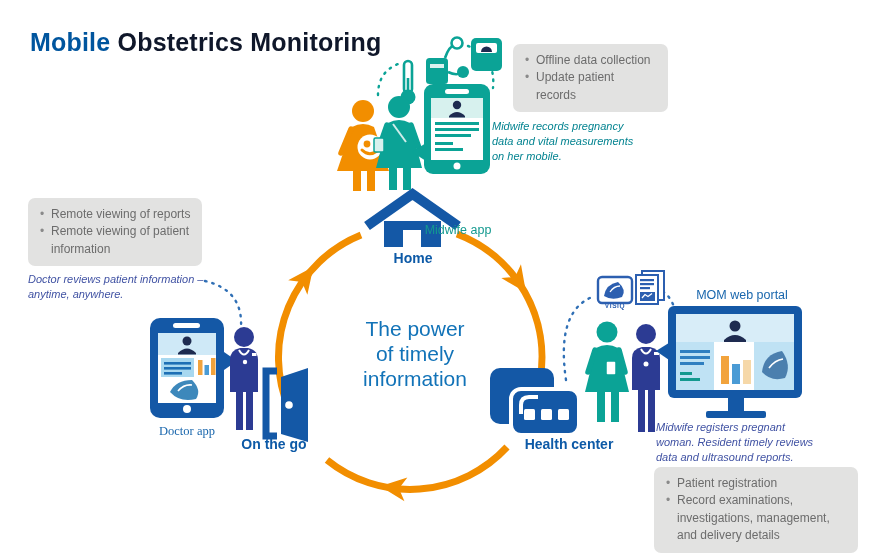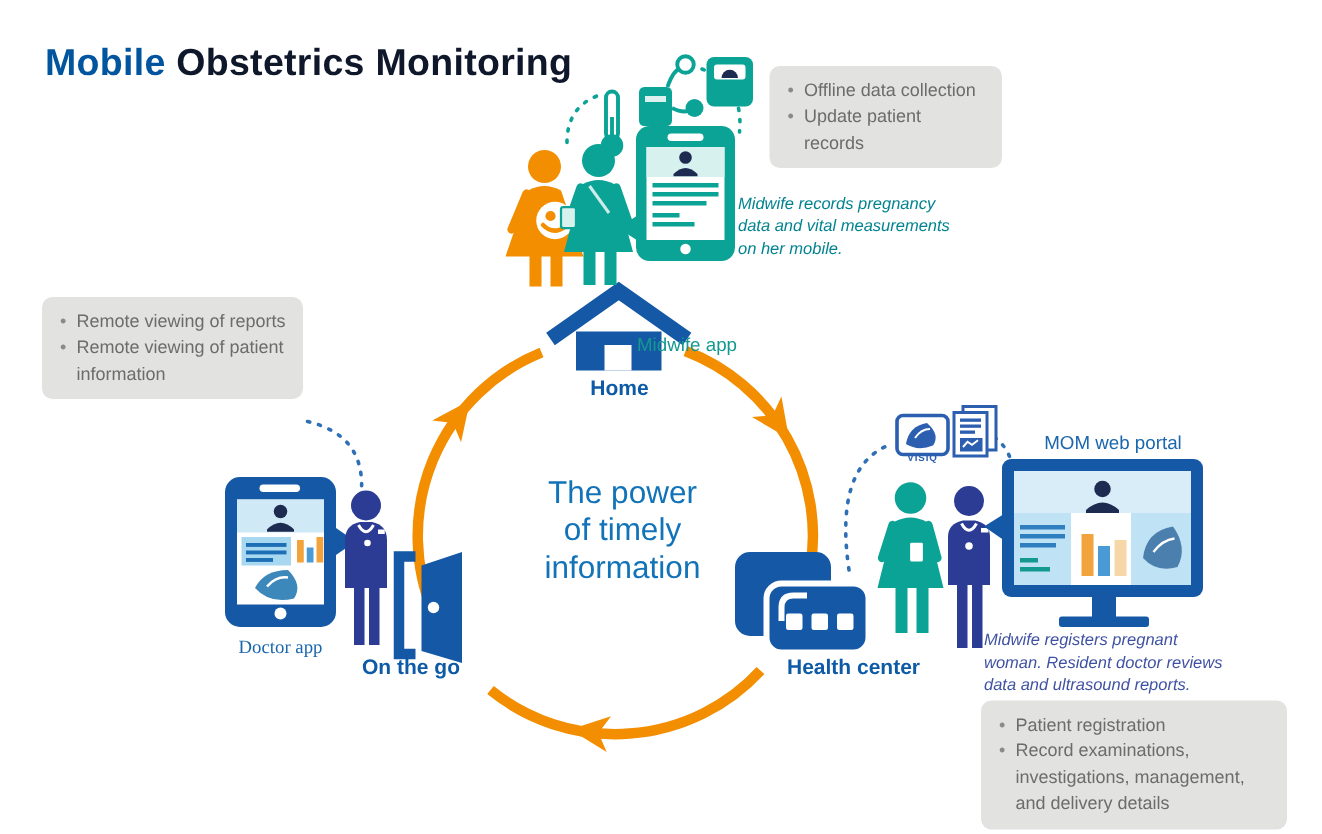--- a/index.html
+++ b/index.html
@@ -8,21 +8,21 @@
   .abs{position:absolute;}
   .title{left:30px;top:28px;font-size:25px;letter-spacing:.2px;}
   .title-bold{font-weight:bold;color:#00559e;}
   .title-rest{font-weight:bold;color:#0f172a;}
   .note{background:#e2e2e1;border-radius:7px;padding:8px 11px;color:#6c6c6c;
         font-size:12px;line-height:1.45;}
   .note ul{margin:0;padding:0;list-style:none;}
   .note li{position:relative;padding-left:12px;}
   .note li::before{content:"•";position:absolute;left:1px;top:0;color:#8a8a8a;}
   .caption{font-style:italic;font-size:11px;line-height:1.35;white-space:pre-line;}
-  .cap-teal{color:#038390;margin-top:10px;}
+  .cap-teal{color:#038390;}
   .cap-indigo{color:#4052a3;}
   .lbl-bold{font-weight:bold;font-size:14px;color:#0d5aa7;text-align:center;}
   .lbl-app{font-size:12.5px;text-align:center;}
   .lbl-teal{color:#13998f;}
   .lbl-blue{color:#1a67ad;}
   .center-msg{left:335px;top:316px;width:160px;text-align:center;font-size:21px;
               line-height:25px;color:#1273b8;white-space:pre-line;}
   .visiq-lbl{left:595px;top:302px;width:40px;text-align:center;font-size:6.5px;
              font-weight:bold;letter-spacing:.6px;color:#2c5fb0;}
   svg{position:absolute;left:0;top:0;}
@@ -265,22 +265,24 @@
   <div class="abs note" style="left:654px;top:467px;width:182px;">
     <ul>
       <li>Patient registration</li>
       <li>Record examinations, investigations, management, and delivery details</li>
     </ul>
   </div>
 
   <div class="abs caption cap-teal" style="left:492px;top:119px;width:180px;">Midwife records pregnancy
 data and vital measurements
 on her mobile.</div>
+  <div class="abs caption cap-indigo" style="left:28px;top:272px;width:220px;">Doctor reviews patient information –
+anytime, anywhere.</div>
   <div class="abs caption cap-indigo" style="left:656px;top:420px;width:190px;">Midwife registers pregnant
-woman. Resident doctor reviews
+woman. Resident timely reviews
 data and ultrasound reports.</div>
 
   <div class="abs lbl-bold" style="left:383px;top:250px;width:60px;">Home</div>
   <div class="abs lbl-bold" style="left:232px;top:436px;width:84px;">On the go</div>
   <div class="abs lbl-bold" style="left:514px;top:436px;width:110px;">Health center</div>
 
   <div class="abs lbl-app lbl-teal" style="left:422px;top:177px;width:72px;margin-top:46px;">Midwife app</div>
   <div class="abs lbl-app lbl-blue" style="left:148px;top:424px;width:78px;font-family:Liberation Serif, serif;">Doctor app</div>
   <div class="abs lbl-app lbl-blue" style="left:690px;top:288px;width:104px;text-align:center;">MOM web portal</div>
   <div class="abs visiq-lbl">VISIQ</div>

